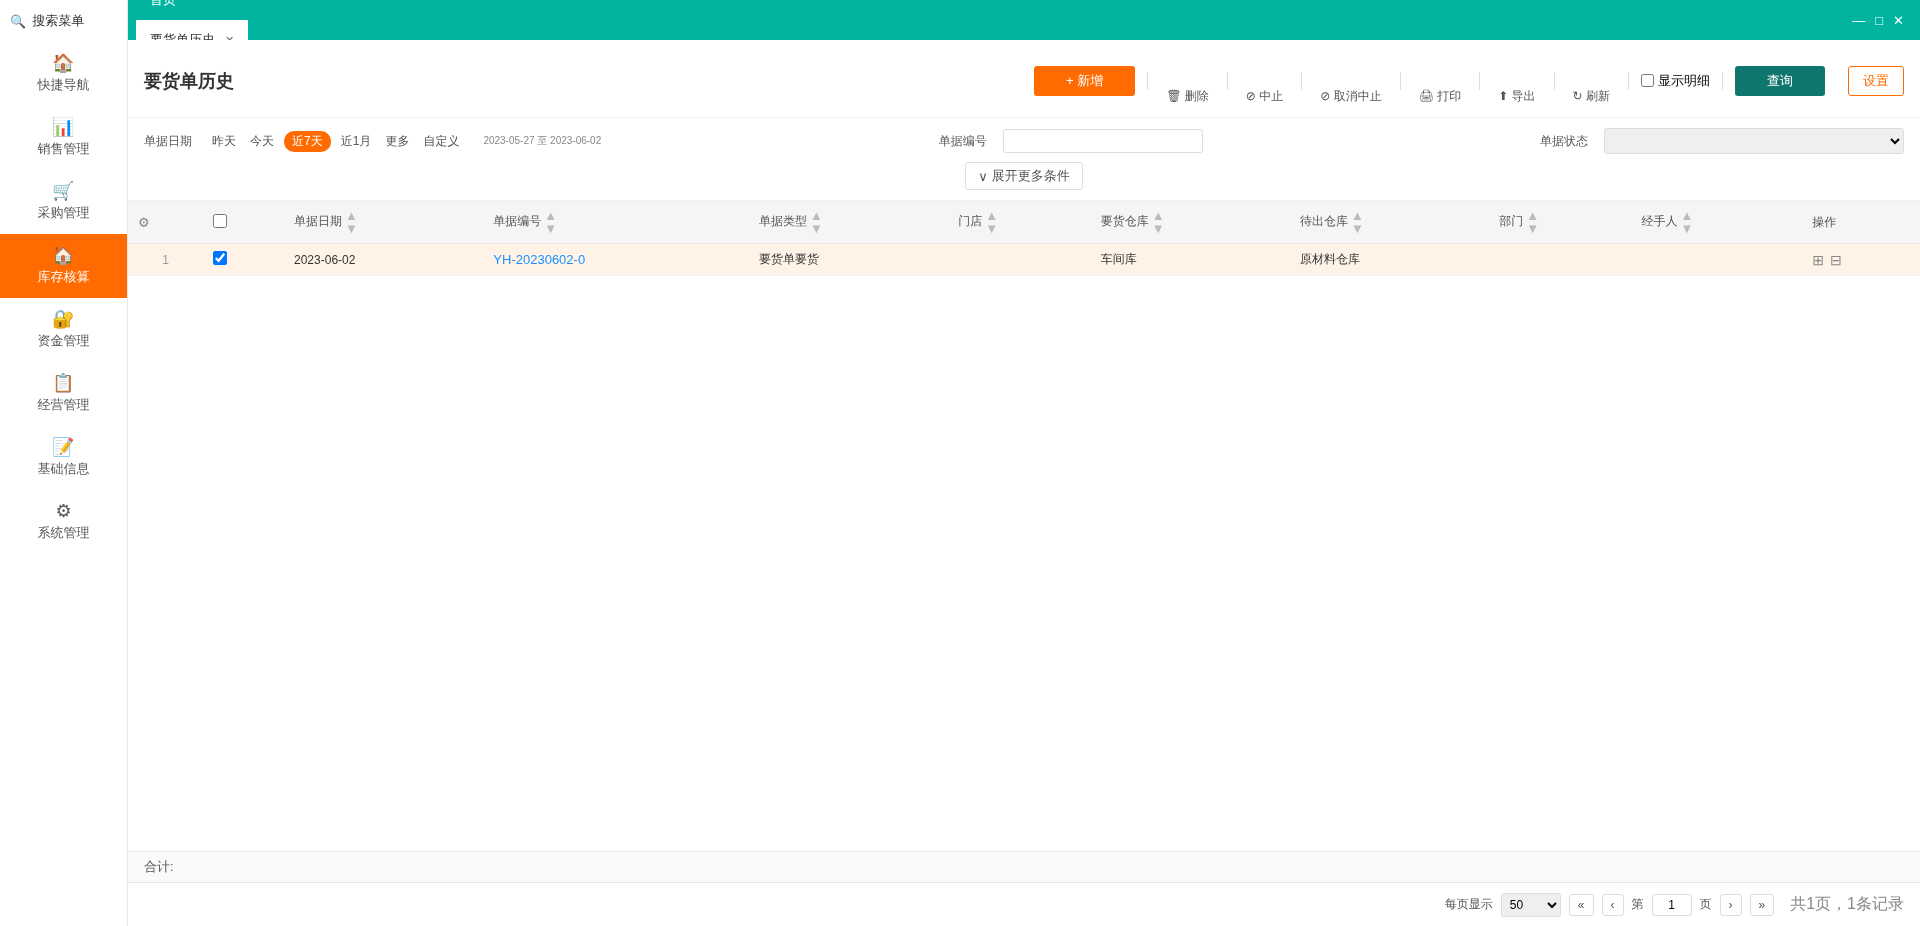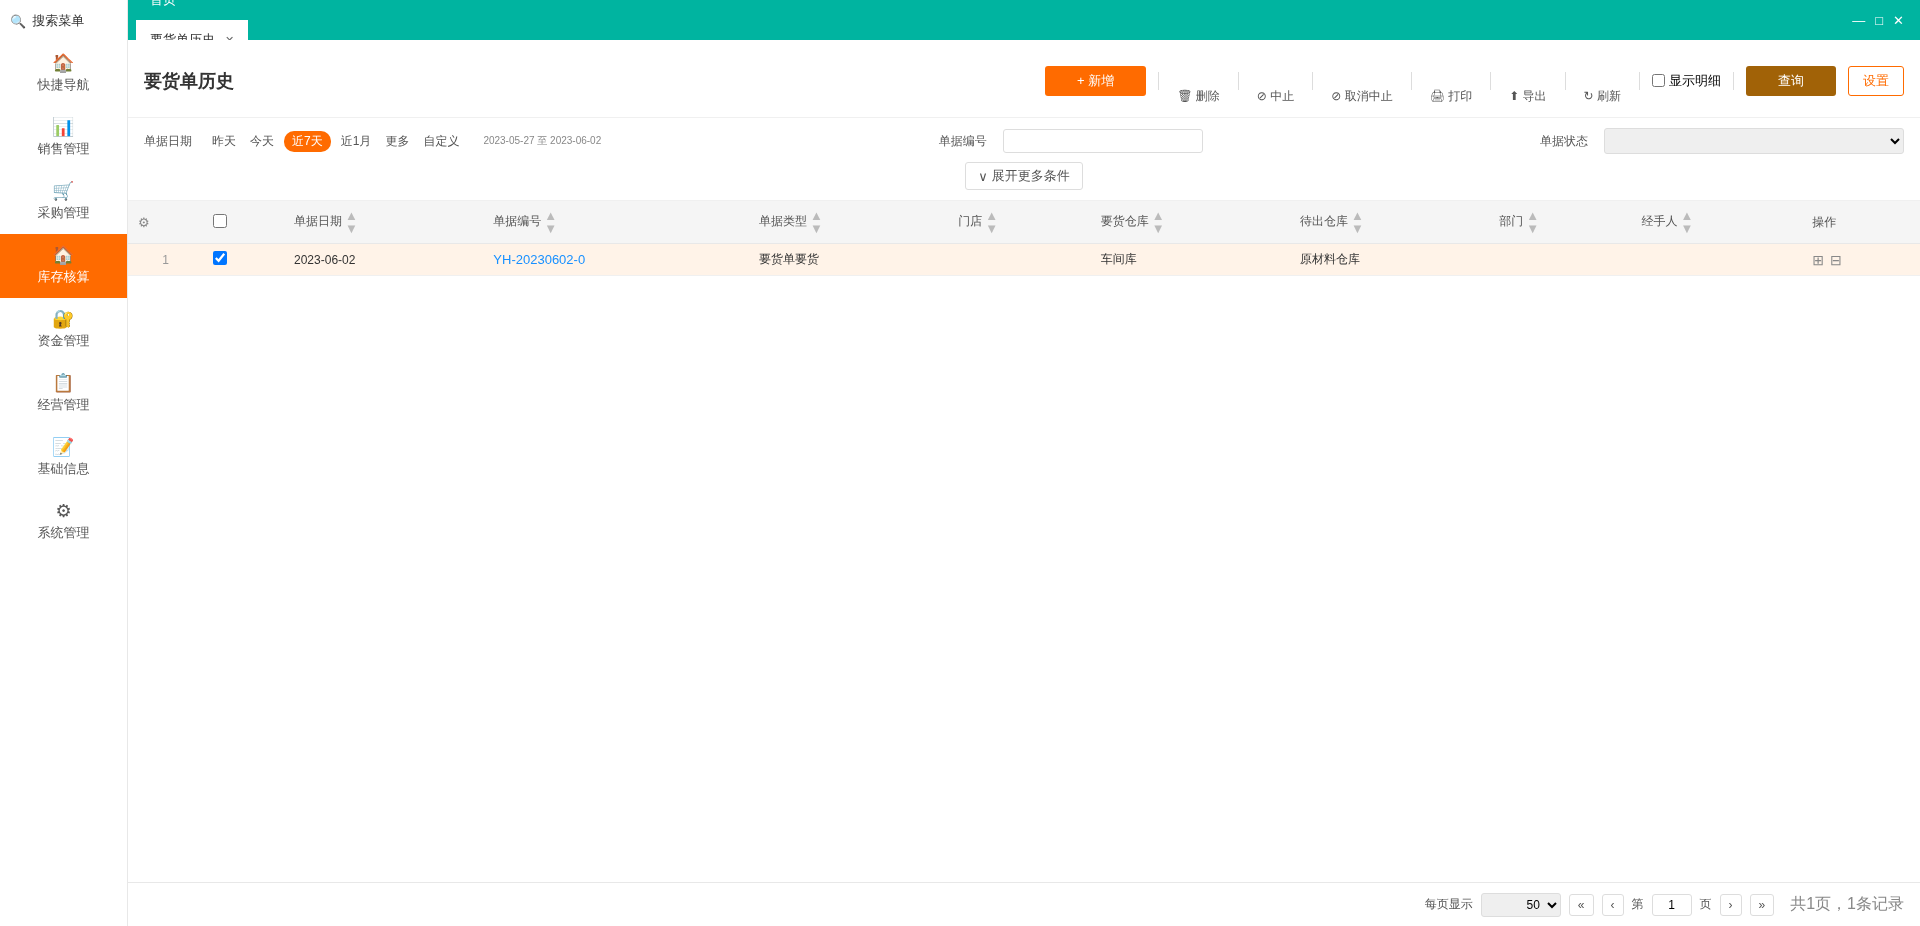--- a/index.html
+++ b/index.html
@@ -116,20 +116,21 @@
       font-size: 13px;
     }
     .btn-setting {
       background: #fff;
       color: #ff6b00;
       border: 1px solid #ff6b00;
       padding: 5px 14px;
       border-radius: 3px;
       cursor: pointer;
       font-size: 13px;
+      margin-left: 11px;
     }
 
     
     .filter-area {
       padding: 10px 16px;
       border-bottom: 1px solid #f0f0f0;
       display: flex;
       flex-direction: column;
       gap: 8px;
     }
@@ -232,22 +233,21 @@
       gap: 8px;
       background: #fff;
       flex-shrink: 0;
     }
     .pagination-label { color: #555; font-size: 12px; }
     .page-size-select {
       border: 1px solid #ddd;
       border-radius: 3px;
       padding: 3px 4px;
       font-size: 12px;
-      width: 80px;
-      text-align: right;
+      width: 60px;
     }
     .page-btn {
       border: 1px solid #ddd;
       background: #fff;
       border-radius: 3px;
       padding: 3px 8px;
       cursor: pointer;
       color: #555;
       font-size: 12px;
     }
@@ -352,21 +352,21 @@
         <div class="toolbar-divider"></div>
         <div class="toolbar-btn">⬆ 导出</div>
         <div class="toolbar-divider"></div>
         <div class="toolbar-btn">↻ 刷新</div>
         <div class="toolbar-divider"></div>
         <label style="display:flex;align-items:center;gap:4px;cursor:pointer;">
           <input type="checkbox" style="">
           <span>显示明细</span>
         </label>
         <div class="toolbar-divider"></div>
-        <button class="btn-primary" style="background:#a16207;">查询</button>
+        <button class="btn-primary" style="background:#0f766e;">查询</button>
         <button class="btn-setting">设置</button>
       </div>
     </div>
 
     <div class="filter-area">
       <div class="filter-row">
         <span class="filter-label">单据日期</span>
         <div class="date-shortcuts" id="date-shortcuts">
             <span class="date-shortcut">昨天</span>
             <span class="date-shortcut">今天</span>
@@ -456,20 +456,23 @@
       <div class="action-icons">
         <span class="action-icon" title="查看">⊞</span>
         <span class="action-icon" title="删除">⊟</span>
       </div>
     </td>
   </tr>
           </tbody>
       </table>
     </div>
 
+    <div class="table-footer">
+      <span>合计:</span>
+    </div>
 
     <div class="pagination">
       <span class="pagination-label">每页显示</span>
       <select class="page-size-select" id="page-size-select"><option value="10">10</option><option value="20">20</option><option value="50" selected="">50</option><option value="100">100</option></select>
       <button class="page-btn">«</button>
       <button class="page-btn">‹</button>
       <span class="pagination-label">第</span>
       <input class="page-input" type="text" value="1" style="">
       <span class="pagination-label">页</span>
       <button class="page-btn">›</button>

